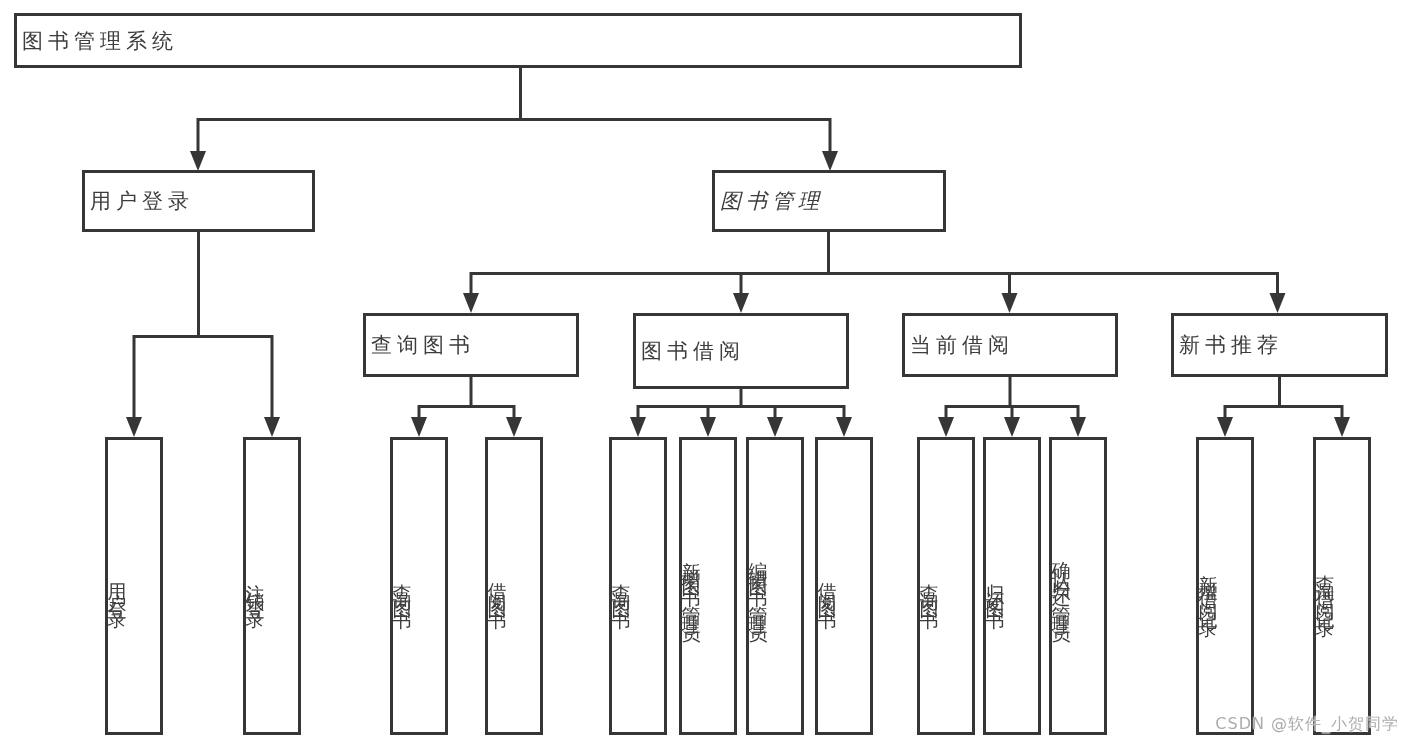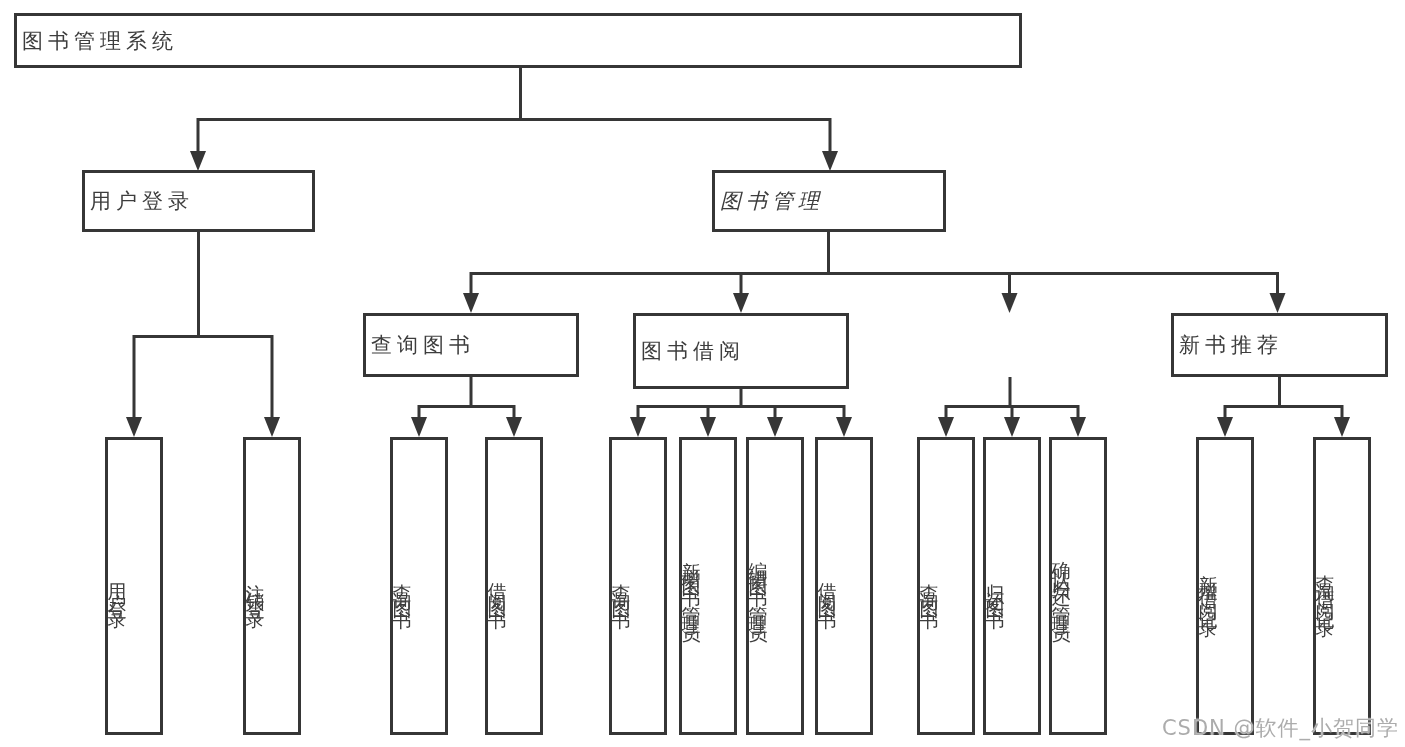--- a/index.html
+++ b/index.html
@@ -43,21 +43,21 @@
     font-size: 19px;
     letter-spacing: 9px;
     line-height: 1;
     white-space: nowrap;
   }
   .vnode { width: 58px; top: 437px; height: 298px; }
   #watermark {
     position: absolute;
     top: 714px;
     right: 6px;
-    font-size: 21px;
+    font-size: 16px;
     letter-spacing: 1px;
     color: #acacac;
     text-shadow: 0 0 2px #ffffff, 0 0 1px #ffffff;
     white-space: nowrap;
   }
 </style>
 </head>
 <body>
 
 <div id="stage">
@@ -122,20 +122,23 @@
   <div class="node hnode" style="left:712px; top:170px; width:234px; height:62px;font-style:italic;">
     <span>图书管理</span>
   </div>
 
   <div class="node hnode" style="left:363px; top:313px; width:216px; height:64px;">
     <span>查询图书</span>
   </div>
   <div class="node hnode" style="left:633px; top:313px; width:216px; height:76px;">
     <span>图书借阅</span>
   </div>
+  <div class="node hnode" style="left:902px; top:313px; width:216px; height:64px;">
+    <span>当前借阅</span>
+  </div>
   <div class="node hnode" style="left:1171px; top:313px; width:217px; height:64px;">
     <span>新书推荐</span>
   </div>
 
   <div class="node vnode" style="left:105px;">
     <span>用户登录</span>
   </div>
   <div class="node vnode" style="left:243px;">
     <span>注销登录</span>
   </div>

